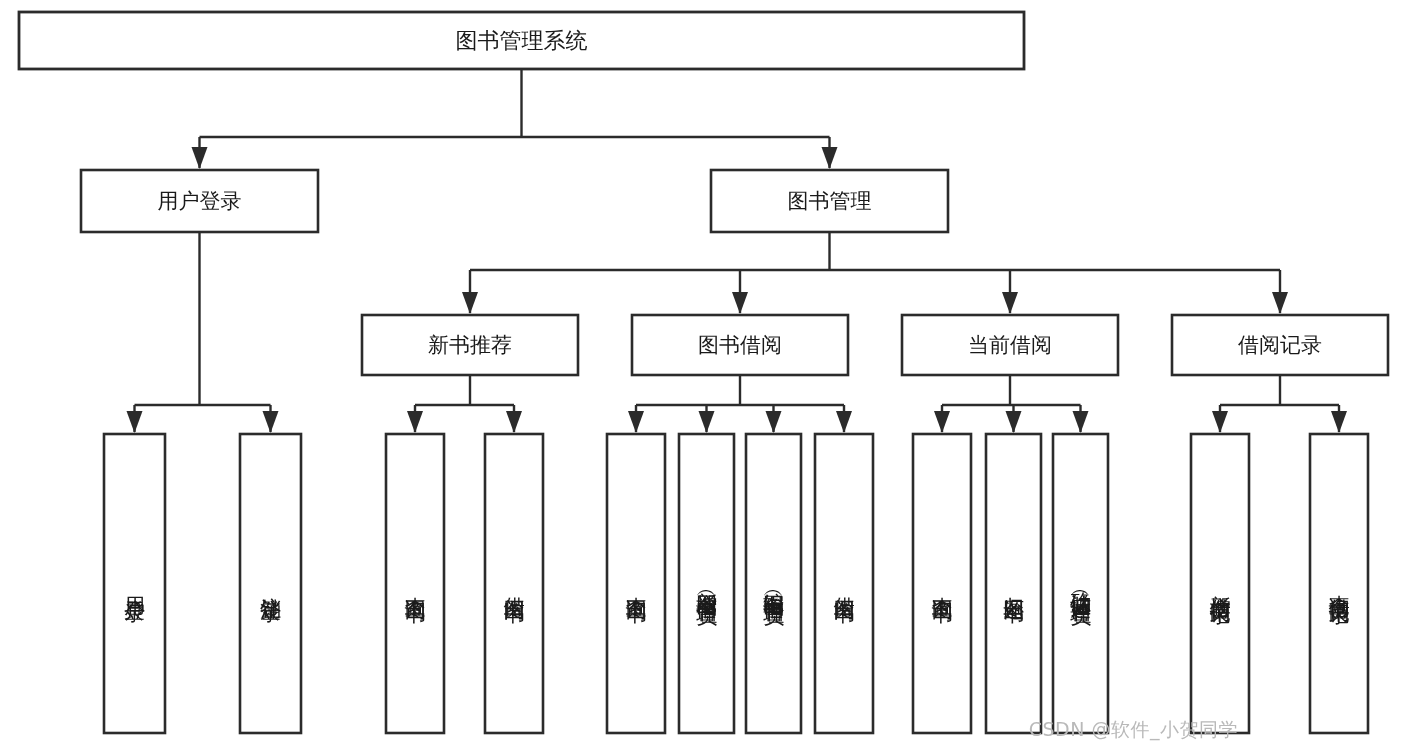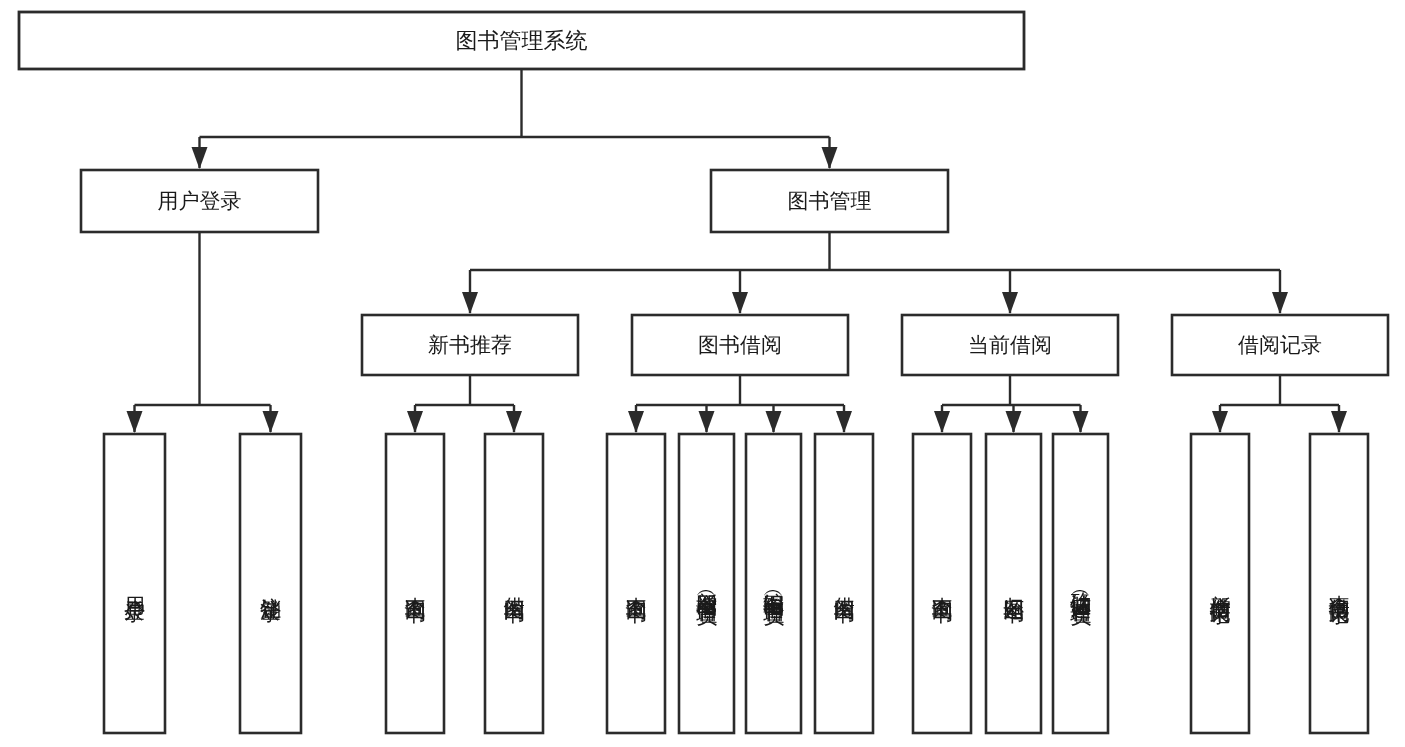--- a/index.html
+++ b/index.html
@@ -193,14 +193,15 @@
       <div class="leaf-label" style="left: 679px; top: 434px; width: 55px; height: 299px;">新增图书（管理员）</div>
       <div class="leaf-label" style="left: 746px; top: 434px; width: 55px; height: 299px;">编辑图书（管理员）</div>
       <div class="leaf-label" style="left: 815px; top: 434px; width: 58px; height: 299px;">借阅图书</div>
       <div class="leaf-label" style="left: 913px; top: 434px; width: 58px; height: 299px;">查询图书</div>
       <div class="leaf-label" style="left: 986px; top: 434px; width: 55px; height: 299px;">归还图书</div>
       <div class="leaf-label" style="left: 1053px; top: 434px; width: 55px; height: 299px;">确认归还（管理员）</div>
       <div class="leaf-label" style="left: 1191px; top: 434px; width: 58px; height: 299px;">新增借阅记录</div>
       <div class="leaf-label" style="left: 1310px; top: 434px; width: 58px; height: 299px;">查询借阅记录</div>
     </div>
 
+  <div class="watermark">CSDN @软件_小贺同学</div>
 
 </div>
 
 </body></html>

